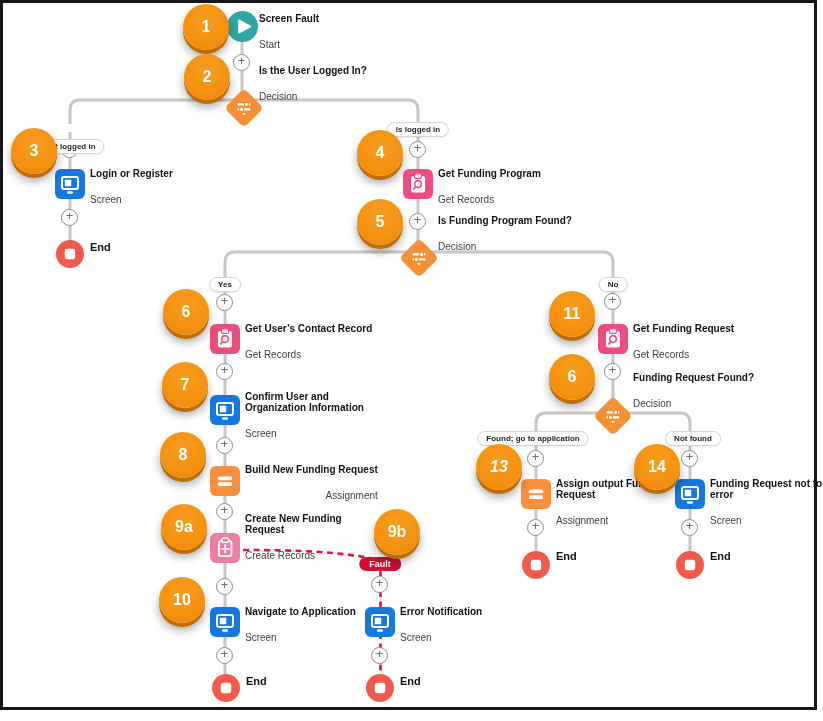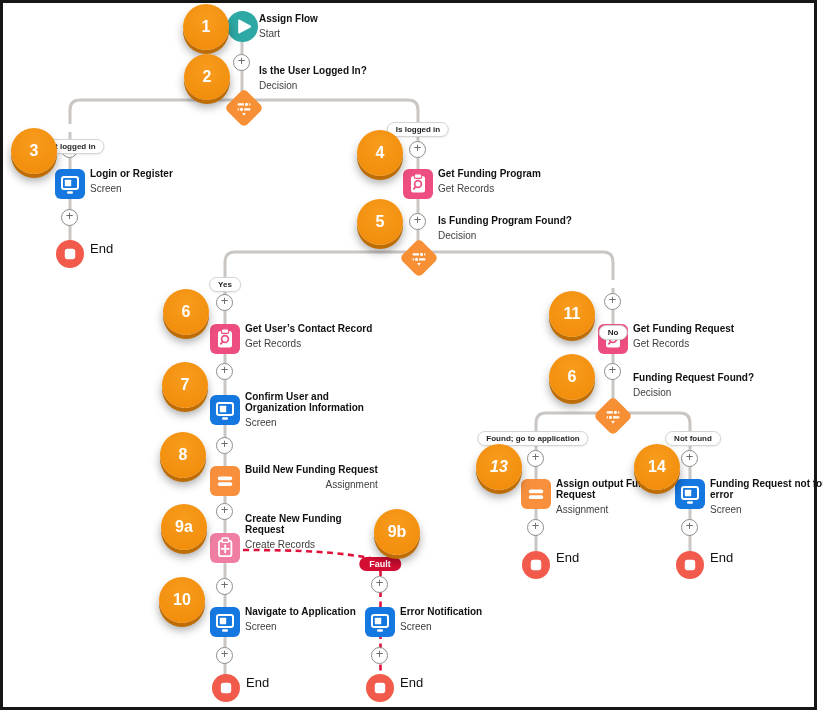--- a/index.html
+++ b/index.html
@@ -31,22 +31,22 @@
         color:#fff;font-weight:bold;font-size:16px;
         display:flex;align-items:center;justify-content:center;z-index:30;}
   .pill{position:absolute;transform:translateX(-50%);background:#fff;
         border:1px solid #D6D4D1;border-radius:9px;padding:2px 8px;
         font-size:8px;font-weight:bold;color:#201F1D;white-space:nowrap;
         box-shadow:0 1px 2px rgba(0,0,0,.08);z-index:5;}
   .faultpill{position:absolute;transform:translateX(-50%);background:#D40D33;color:#fff;
         border-radius:8px;padding:2px 10px;font-size:9px;font-weight:bold;z-index:6;}
   .lbl{position:absolute;font-size:10px;line-height:11px;color:#111;white-space:nowrap;}
   .lbl .t{font-weight:bold;}
-  .lbl .s{color:#3F3E3C;margin-top:4px;}
-  .endlbl{position:absolute;font-size:13px;font-weight:normal;color:#111;}
+  .lbl .s{color:#3F3E3C;margin-top:15px;}
+  .endlbl{position:absolute;font-size:11px;font-weight:bold;color:#111;}
 </style>
 </head>
 <body>
 
 <div style="position:absolute;left:0;top:0;width:823px;height:721px;">
 
   <svg class="wires" width="823" height="721">
     <path class="connector" d="M242,40 V96"></path>
     <path class="connector" d="M70,124 V110 Q70,100 80,100 H408 Q418,100 418,110 V124"></path>
     <path class="connector" d="M70,132 V242"></path>
@@ -57,32 +57,32 @@
     <path class="connector" d="M536,433 V423 Q536,413 546,413 H680 Q690,413 690,423 V433"></path>
     <path class="connector" d="M536,442 V553"></path>
     <path class="connector" d="M690,442 V553"></path>
     <path class="fault-line" d="M243,550 C300,550 342,552 374,559"></path>
     <path class="fault-line" d="M380.5,570 V676"></path>
   </svg>
 
   <div class="pill" style="left:70px;top:139px;text-align:right;">Not logged in</div>
   <div class="pill" style="left:418px;top:122px;">Is logged in</div>
   <div class="pill" style="left:225px;top:277px;">Yes</div>
-  <div class="pill" style="left:613px;top:277px;margin-top:48px;">No</div>
+  <div class="pill" style="left:613px;top:277px;">No</div>
   <div class="pill" style="left:533px;top:431px;">Found; go to application</div>
   <div class="pill" style="left:693px;top:431px;">Not found</div>
   <div class="faultpill" style="left:380px;top:557px;">Fault</div>
 
   <div class="start" style="left:227px;top:11px;">
     <svg width="31" height="31" viewBox="0 0 31 31">
       <path d="M12.2,9.6 L23,15.5 L12.2,21.4 Z" fill="#fff" stroke="#fff" stroke-width="2" stroke-linejoin="round"></path>
     </svg>
   </div>
   <div class="lbl" style="left:259px;top:13px;">
-    <div class="t">Assign Flow</div>
+    <div class="t">Screen Fault</div>
     <div class="s">Start</div>
   </div>
 
   <div class="diamond" style="left:230px;top:94px;">
     <svg width="18" height="18" viewBox="0 0 18 18">
       <rect x="2.5" y="4.3" width="13" height="2.2" rx="1.1" fill="#fff"></rect>
       <circle cx="11.5" cy="5.4" r="2.1" fill="#fff" stroke="#F78F35" stroke-width="1.1"></circle>
       <rect x="2.5" y="9.3" width="13" height="2.2" rx="1.1" fill="#fff"></rect>
       <circle cx="6.5" cy="10.4" r="2.1" fill="#fff" stroke="#F78F35" stroke-width="1.1"></circle>
       <path d="M7.2,14 h3.6 l-1.8,2.8 z" fill="#fff"></path>

